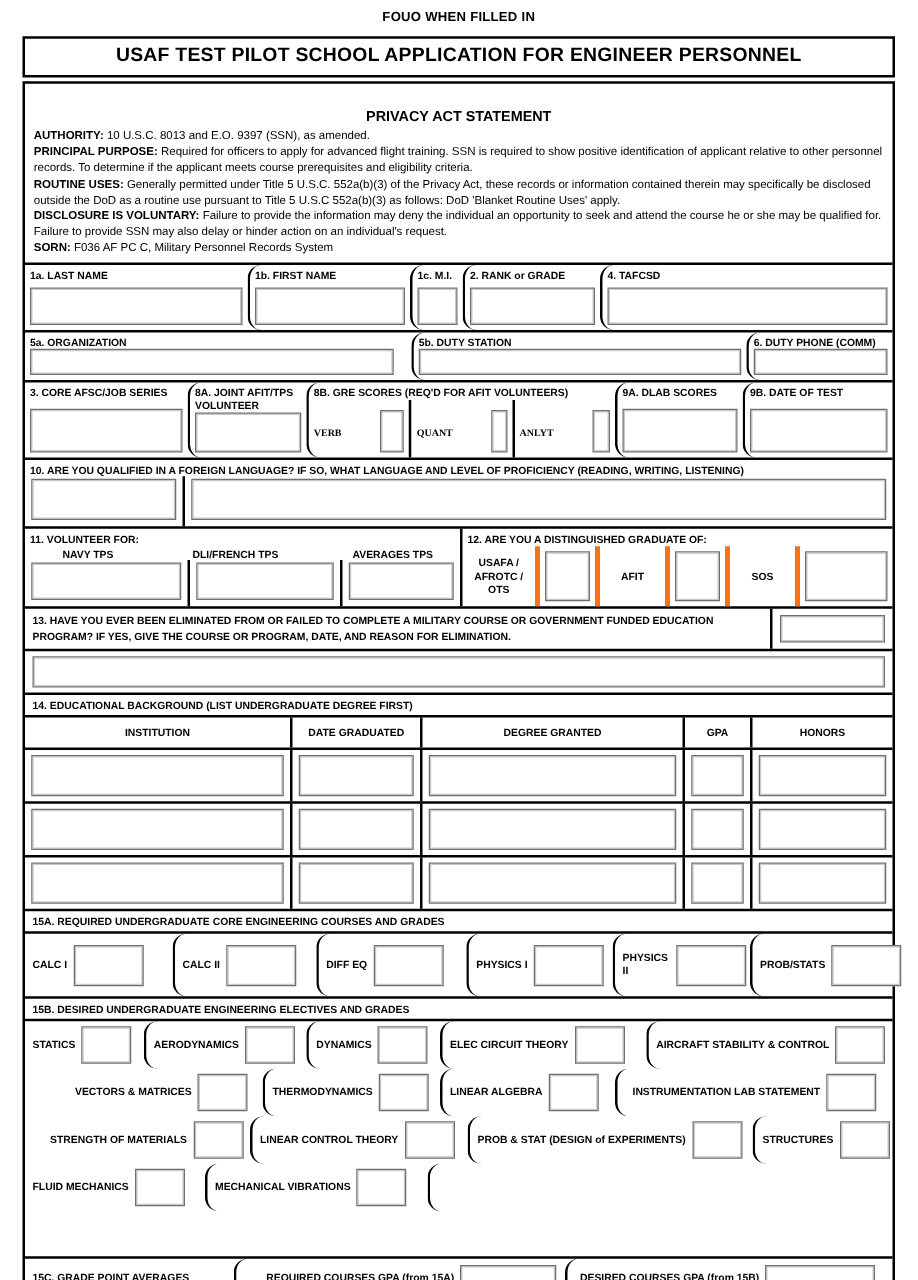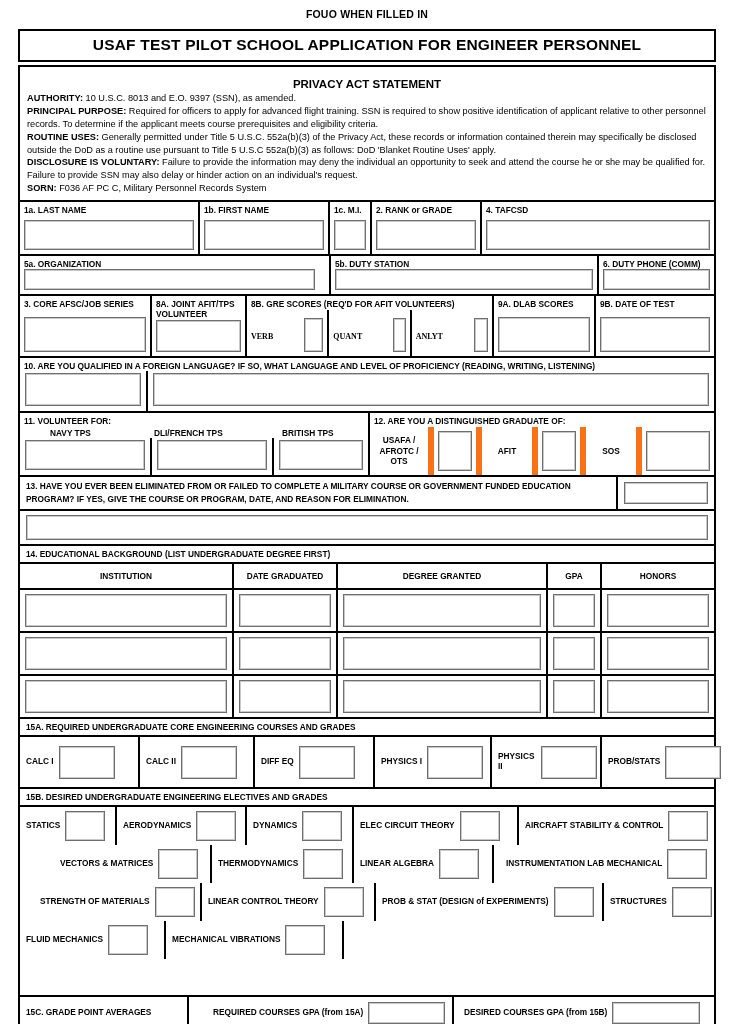--- a/index.html
+++ b/index.html
@@ -10,28 +10,28 @@
     color:#000; -webkit-font-smoothing:antialiased;
   }
   .page { padding:8px 18px 0; }
   .fouo { font-weight:bold; font-size:10.5px; text-align:center; letter-spacing:.2px; }
   .title-box { border:2px solid #000; margin-top:9px; padding:5px 4px 6px; text-align:center;
                font-weight:bold; font-size:15.5px; letter-spacing:.2px; }
   .form-box { border:2px solid #000; margin-top:3px; }
   .form-box > * + * { border-top:2px solid #000; }
 
   
-  .privacy { padding:10px 7px 5px; }
+  .privacy { padding:20px 7px 5px; }
   .p-head { text-align:center; font-weight:bold; font-size:11.5px; margin:1px 0 2px; }
   .pline { font-size:9.2px; line-height:1.4; }
   .pline b { font-weight:bold; }
 
   
   .row { display:flex; }
-  .row > * + * { border-left:2px solid #000; }
+  .row > * + * { border-left:2px solid #000;border-radius:11px; }
   .cell { display:flex; flex-direction:column; }
   .lab { font-weight:bold; font-size:8.3px; line-height:1.25; padding:3px 4px 0; }
   .inp { margin:2px 4px 4px; margin-top:auto; background:#fff;
          border:1px solid #6f6f6f; box-shadow:inset 0 0 0 1px #c9c9c9; }
 
   .r1 { height:54px; } .r1 .inp { height:30px; }
   .r2 { height:40px; } .r2 .inp { height:35px; }
   .r3 { height:62px; } .r3 .inp { height:35px; }
 
   
@@ -52,21 +52,21 @@
   
   .q1112 { display:flex; height:64px; }
   .v11 { flex:0 0 350px; border-right:2px solid #000; display:flex; flex-direction:column; }
   .v11 .labels { display:flex; }
   .v11 .labels .lab { padding-top:1px; }
   .v11 .boxes { display:flex; flex:1; }
   .v11 .boxes > * + * { border-left:2px solid #000; }
   .v11 .bcell { display:flex; } .v11 .bcell .inp { flex:1; margin:2px 5px 5px; height:auto; }
   .v12 { flex:1; display:flex; flex-direction:column; }
   .v12 .cells { display:flex; flex:1; }
-  .v12 .cells > * + * { border-left:6px solid #f97316; }
+  .v12 .cells > * + * { border-left:4px solid #f97316; }
   .lc { display:flex; align-items:center; justify-content:center; text-align:center;
         font-weight:bold; font-size:8.3px; line-height:1.3; padding:0 2px; }
   .bc { display:flex; } .bc .inp { flex:1; margin:4px; height:auto; }
 
   
   .q13a { display:flex; }
   .q13text { flex:1; border-right:2px solid #000; padding:3px 6px 4px; font-weight:bold;
              font-size:8.3px; line-height:1.5; }
   .q13box { flex:0 0 96px; display:flex; }
   .q13box .inp { flex:1; margin:5px 6px; height:auto; }
@@ -206,21 +206,21 @@
         </div>
       </div>
     </div>
 
     <div class="q1112">
       <div class="v11">
         <div class="lab">11.  VOLUNTEER FOR:</div>
         <div class="labels">
           <div class="lab" style="flex:0 0 130px;padding-left:30px">NAVY TPS</div>
           <div class="lab" style="flex:0 0 122px">DLI/FRENCH TPS</div>
-          <div class="lab" style="flex:1;padding-left:10px">BRITISH TPS</div>
+          <div class="lab" style="flex:1;padding-left:10px">AVERAGES TPS</div>
         </div>
         <div class="boxes">
           <div class="bcell" style="flex:0 0 130px">
             <div class="inp"></div>
           </div>
           <div class="bcell" style="flex:0 0 122px">
             <div class="inp"></div>
           </div>
           <div class="bcell" style="flex:1">
             <div class="inp"></div>
@@ -380,21 +380,21 @@
         </div>
         <div class="ccell" style="flex:0 0 142px">
           <span class="clab">THERMODYNAMICS</span>
           <div class="inp"></div>
         </div>
         <div class="ccell" style="flex:0 0 140px">
           <span class="clab">LINEAR ALGEBRA</span>
           <div class="inp"></div>
         </div>
         <div class="ccell" style="flex:1;padding-left:12px">
-          <span class="clab">INSTRUMENTATION LAB MECHANICAL</span>
+          <span class="clab">INSTRUMENTATION LAB STATEMENT</span>
           <div class="inp"></div>
         </div>
       </div>
       <div class="row brow">
         <div class="ccell" style="flex:0 0 180px;padding-left:20px">
           <span class="clab">STRENGTH OF MATERIALS</span>
           <div class="inp"></div>
         </div>
         <div class="ccell" style="flex:0 0 174px">
           <span class="clab">LINEAR CONTROL THEORY</span>

